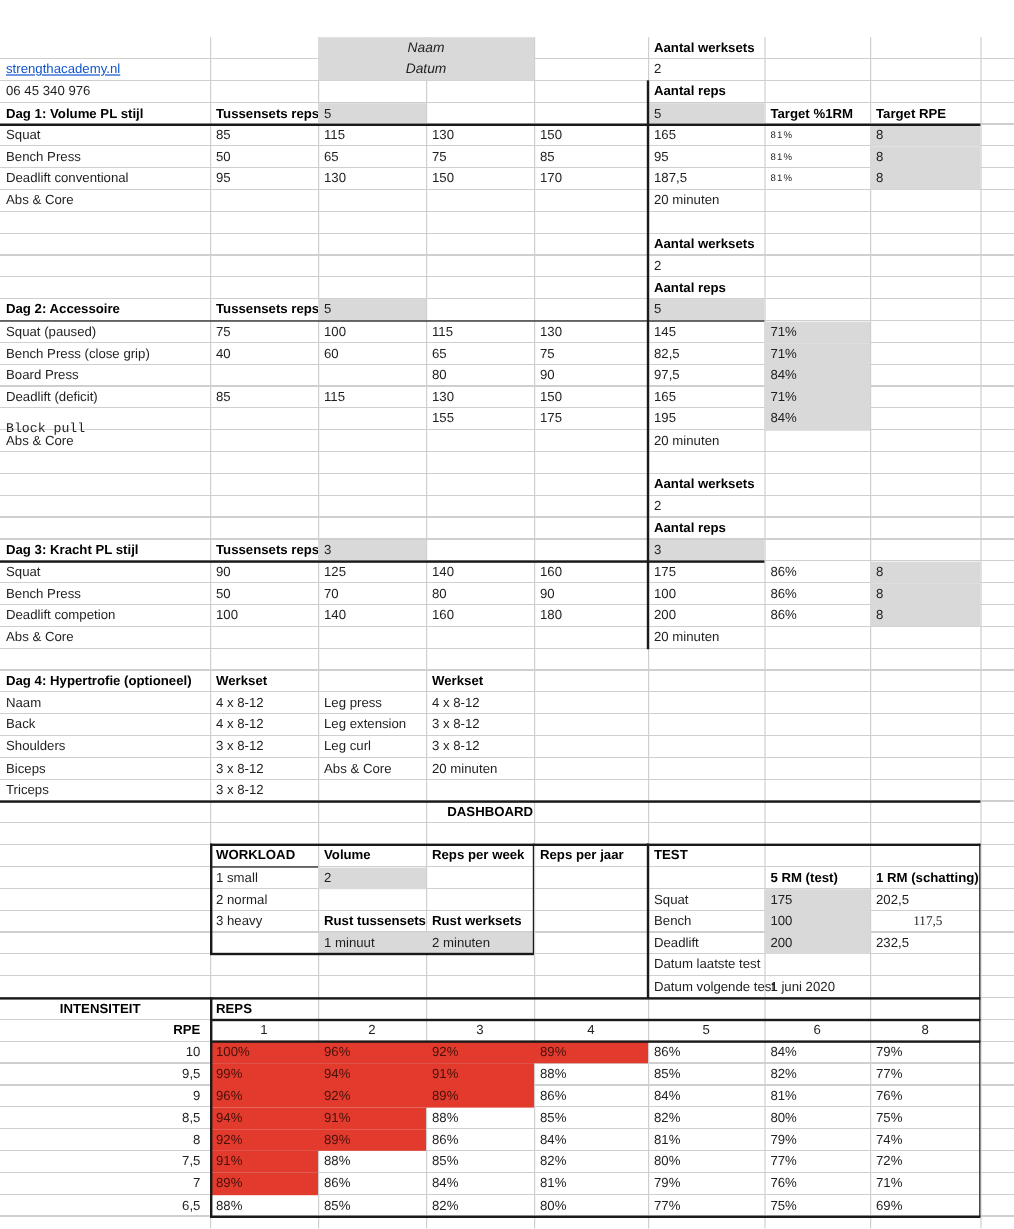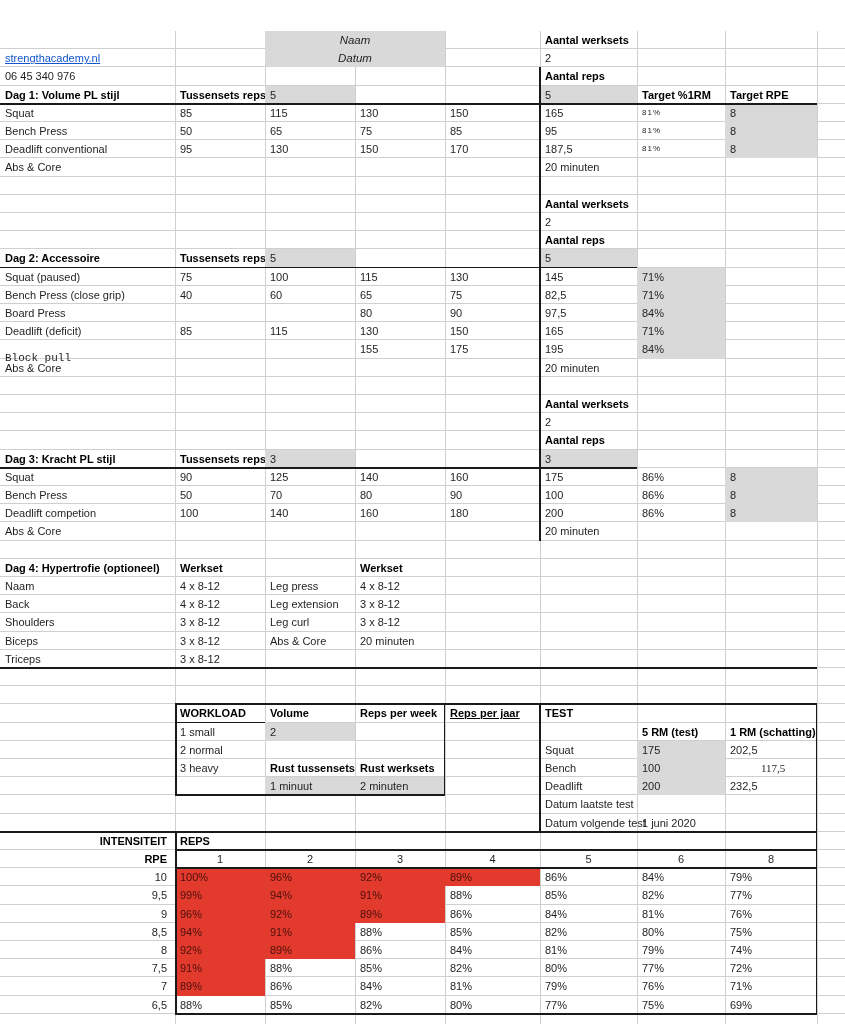--- a/index.html
+++ b/index.html
@@ -190,24 +190,25 @@
     <div class="cell" style="left: 0px; top: 649.8px; width: 175px;">Triceps</div>
     <div class="cell" style="left: 175px; top: 649.8px; width: 90px;">3 x 8-12</div>
     <div class="cell" style="left: 265px; top: 577px; width: 90px;">Leg press</div>
     <div class="cell" style="left: 355px; top: 577px; width: 90px;">4 x 8-12</div>
     <div class="cell" style="left: 265px; top: 595.2px; width: 90px;">Leg extension</div>
     <div class="cell" style="left: 355px; top: 595.2px; width: 90px;">3 x 8-12</div>
     <div class="cell" style="left: 265px; top: 613.4px; width: 90px;">Leg curl</div>
     <div class="cell" style="left: 355px; top: 613.4px; width: 90px;">3 x 8-12</div>
     <div class="cell" style="left: 265px; top: 631.6px; width: 90px;">Abs &amp; Core</div>
     <div class="cell" style="left: 355px; top: 631.6px; width: 90px;">20 minuten</div>
+    <div class="cell b c" style="left: 0px; top: 668px; width: 817px;">DASHBOARD</div>
     <div class="cell b" style="left: 175px; top: 704.4px; width: 90px;">WORKLOAD</div>
     <div class="cell b" style="left: 265px; top: 704.4px; width: 90px;">Volume</div>
     <div class="cell b" style="left: 355px; top: 704.4px; width: 90px;">Reps per week</div>
-    <div class="cell b" style="left: 445px; top: 704.4px; width: 95px; text-decoration: underline;">Reps per jaar</div>
+    <div class="cell b" style="left: 445px; top: 704.4px; width: 95px;">Reps per jaar</div>
     <div class="cell" style="left: 175px; top: 722.6px; width: 90px;">1 small</div>
     <div class="cell" style="left: 175px; top: 740.8px; width: 90px;">2 normal</div>
     <div class="cell" style="left: 175px; top: 759px; width: 90px;">3 heavy</div>
     <div class="cell g" style="left: 265px; top: 722.6px; width: 90px;">2</div>
     <div class="cell b" style="left: 265px; top: 759px; width: 90px;">Rust tussensets</div>
     <div class="cell b" style="left: 355px; top: 759px; width: 90px;">Rust werksets</div>
     <div class="cell g" style="left: 265px; top: 777.2px; width: 90px;">1 minuut</div>
     <div class="cell g" style="left: 355px; top: 777.2px; width: 90px;">2 minuten</div>
     <div class="cell b" style="left: 540px; top: 704.4px; width: 97px;">TEST</div>
     <div class="cell b" style="left: 637px; top: 722.6px; width: 88px;">5 RM (test)</div>
@@ -217,21 +218,21 @@
     <div class="cell" style="left: 725px; top: 740.8px; width: 92px;">202,5</div>
     <div class="cell" style="left: 540px; top: 759px; width: 94px;">Bench</div>
     <div class="cell g" style="left: 637px; top: 759px; width: 88px;">100</div>
     <div class="cell" style="left: 756px; top: 759px; width: 92px; font-family: Liberation Serif, serif;">117,5</div>
     <div class="cell" style="left: 540px; top: 777.2px; width: 97px;">Deadlift</div>
     <div class="cell g" style="left: 637px; top: 777.2px; width: 88px;">200</div>
     <div class="cell" style="left: 725px; top: 777.2px; width: 92px;">232,5</div>
     <div class="cell" style="left: 540px; top: 795.4px; width: 185px;">Datum laatste test</div>
     <div class="cell" style="left: 540px; top: 813.6px; width: 97px;">Datum volgende test</div>
     <div class="cell" style="left: 637px; top: 813.6px; width: 88px;">1 juni 2020</div>
-    <div class="cell b rt" style="left: 0px; top: 831.8px; width: 175px;">INTENSITEIT</div>
+    <div class="cell b rt" style="left: 0px; top: 831.8px; width: 175px; text-align: center;">INTENSITEIT</div>
     <div class="cell b" style="left: 175px; top: 831.8px; width: 90px;">REPS</div>
     <div class="cell b rt" style="left: 0px; top: 850px; width: 175px;">RPE</div>
     <div class="cell c" style="left: 175px; top: 850px; width: 90px;">1</div>
     <div class="cell c" style="left: 265px; top: 850px; width: 90px;">2</div>
     <div class="cell c" style="left: 355px; top: 850px; width: 90px;">3</div>
     <div class="cell c" style="left: 445px; top: 850px; width: 95px;">4</div>
     <div class="cell c" style="left: 540px; top: 850px; width: 97px;">5</div>
     <div class="cell c" style="left: 637px; top: 850px; width: 88px;">6</div>
     <div class="cell c" style="left: 725px; top: 850px; width: 92px;">8</div>
     <div class="cell rt" style="left: 0px; top: 868.2px; width: 175px;">10</div>

